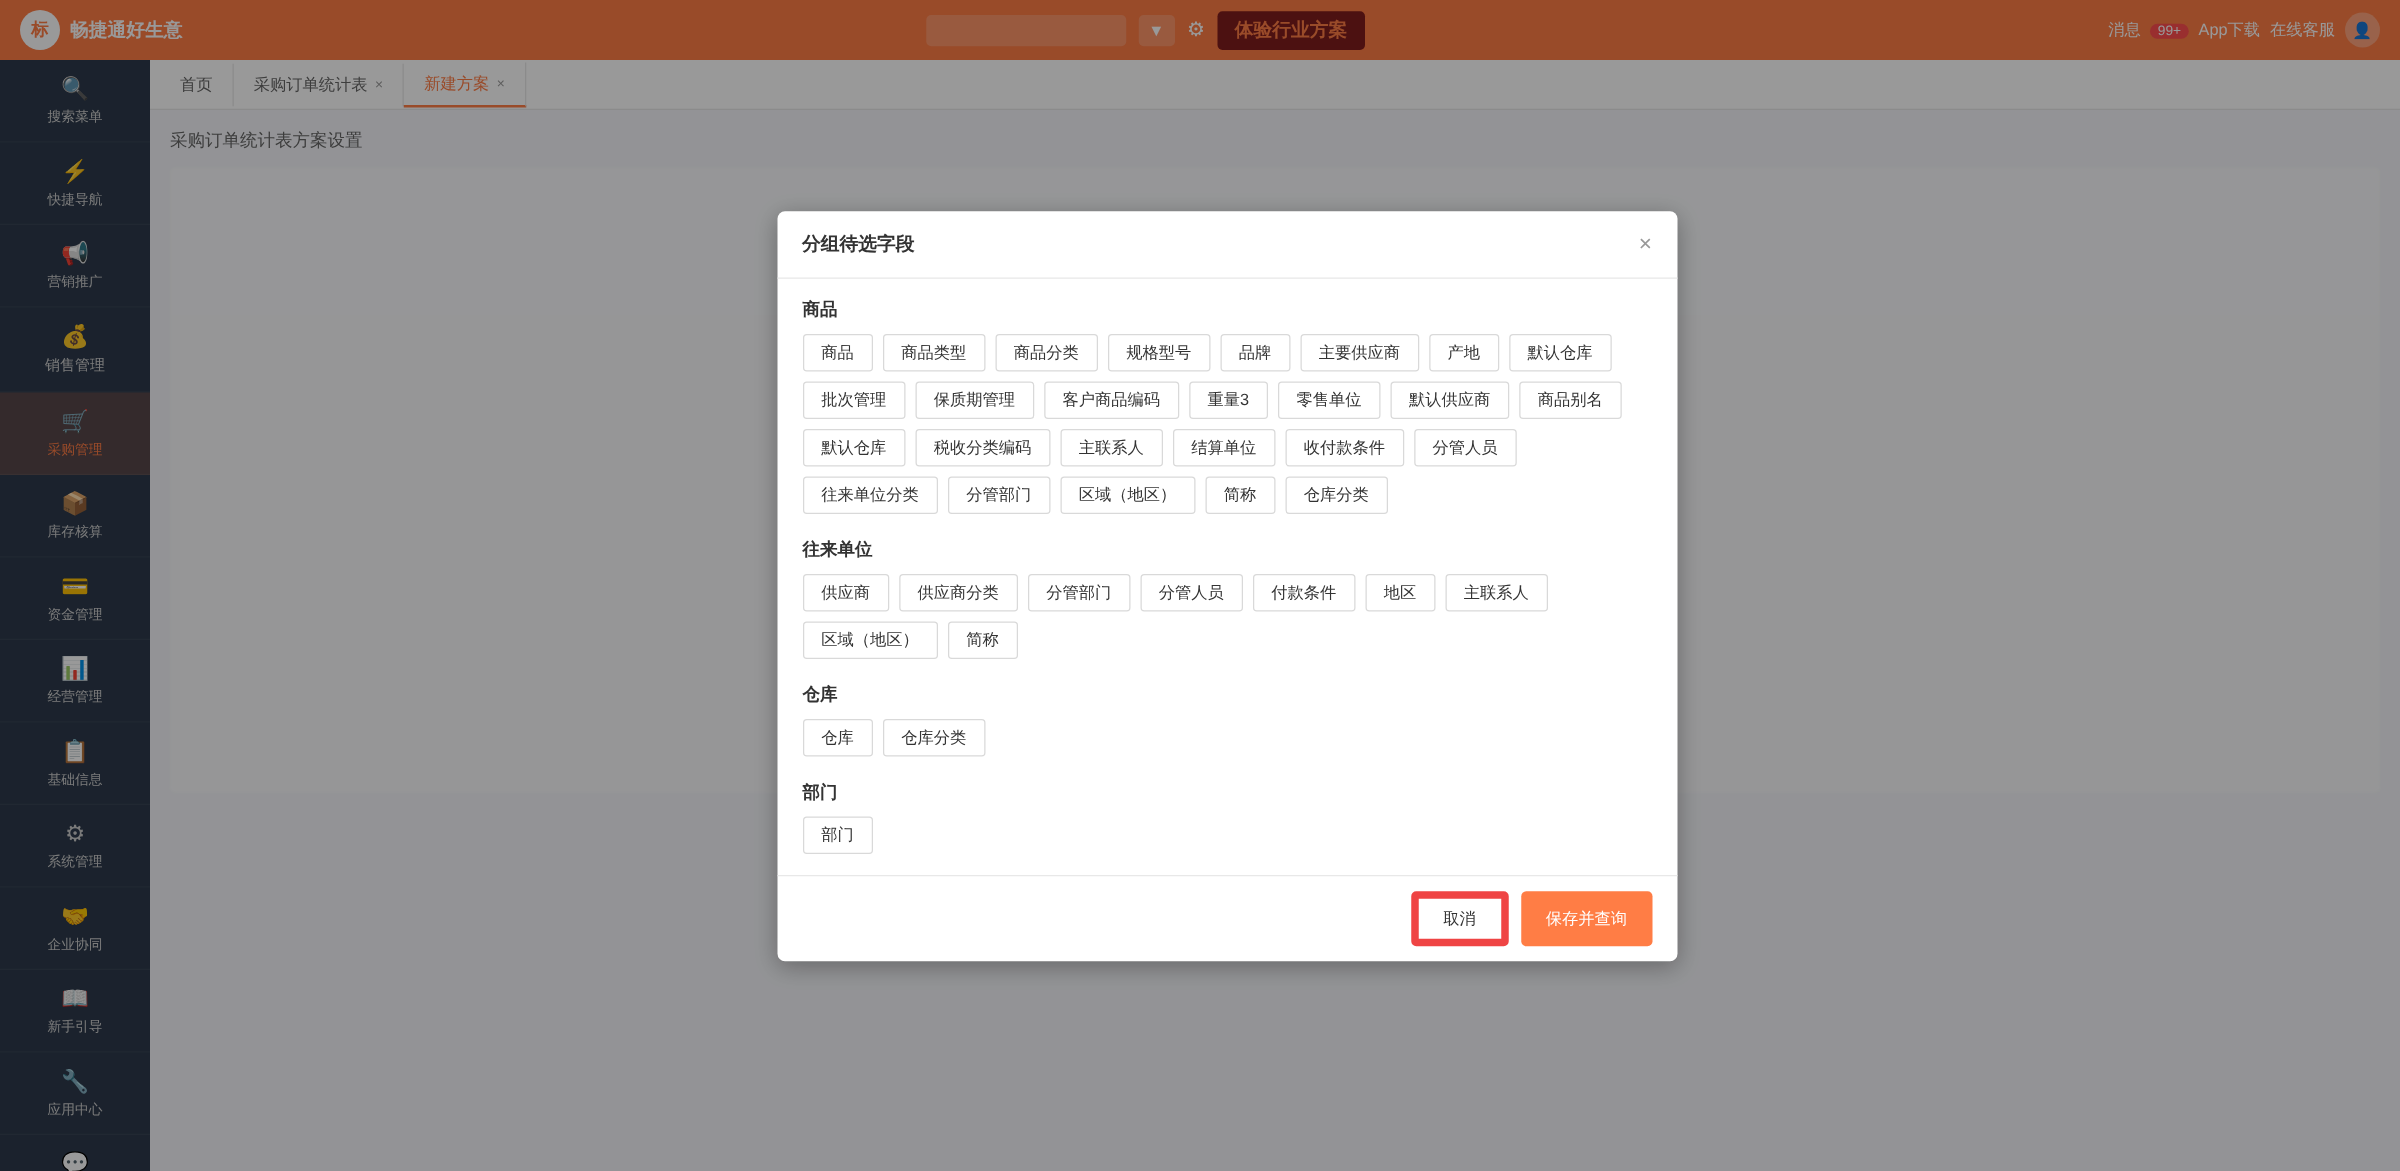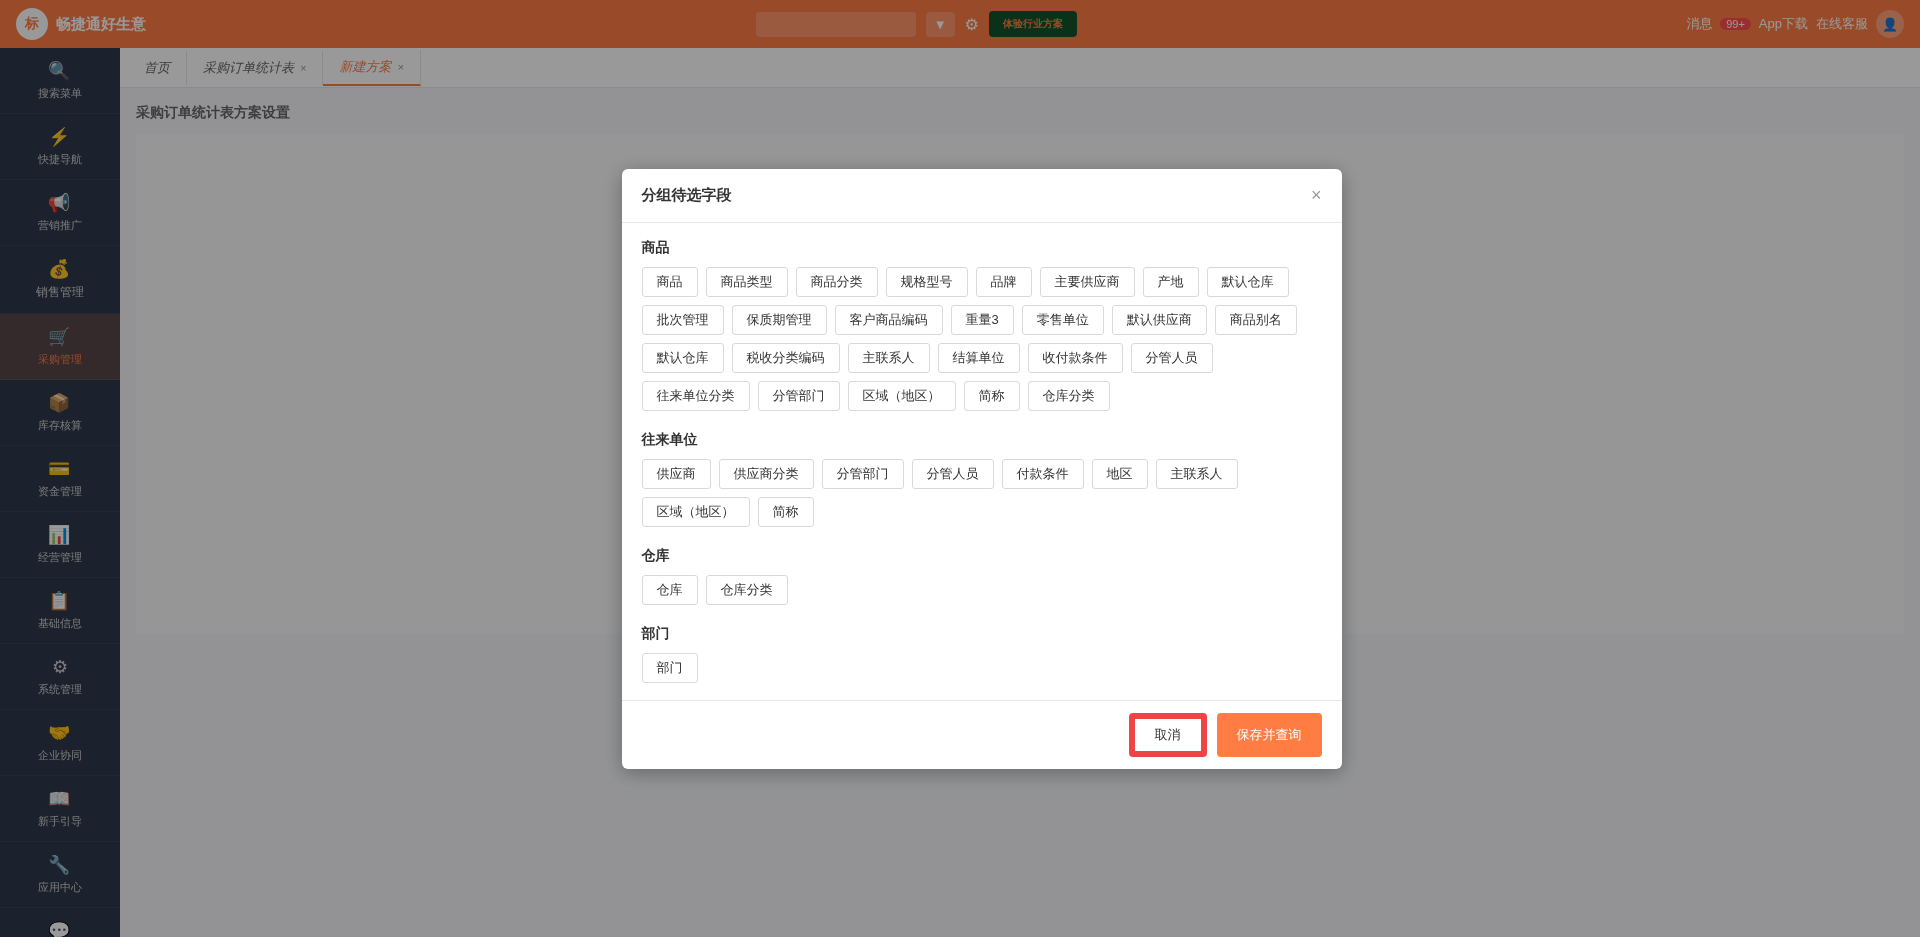--- a/index.html
+++ b/index.html
@@ -15,21 +15,21 @@
       justify-content: space-between;
       position: fixed; top: 0; left: 0; right: 0; z-index: 100;
     }
     .logo-area { display: flex; align-items: center; gap: 8px; color: white; font-size: 15px; font-weight: bold; }
     .logo-icon { width: 32px; height: 32px; background: white; border-radius: 50%; display: flex; align-items: center; justify-content: center; color: #ff7d45; font-size: 14px; }
     .header-center { display: flex; align-items: center; gap: 10px; }
     .header-search { background: rgba(255,255,255,0.2); border: none; border-radius: 4px; padding: 5px 12px; color: white; width: 160px; font-size: 13px; }
     .header-search::placeholder { color: rgba(255,255,255,0.7); }
     .header-dropdown { background: rgba(255,255,255,0.2); border: none; border-radius: 4px; padding: 5px 8px; color: white; cursor: pointer; display: flex; align-items: center; gap: 4px; }
     .gear-btn { background: none; border: none; color: white; cursor: pointer; font-size: 16px; }
-    .trial-btn { background: #14532d; color: #ff7d45; border: none; border-radius: 4px; padding: 6px 14px; cursor: pointer; font-size: 10px; font-weight: bold; }
+    .trial-btn { background: #7f1d1d; color: #ff7d45; border: none; border-radius: 4px; padding: 6px 14px; cursor: pointer; font-size: 15px; font-weight: bold; }
     .header-right { display: flex; align-items: center; gap: 8px; color: white; font-size: 13px; }
     .badge { background: #ff4d4f; color: white; border-radius: 10px; padding: 0 6px; font-size: 11px; margin-left: 4px; }
     .avatar { width: 28px; height: 28px; background: rgba(255,255,255,0.3); border-radius: 50%; display: flex; align-items: center; justify-content: center; }
 
     
     .sidebar {
       position: fixed; left: 0; top: 48px; bottom: 0; width: 120px;
       background: #2d3a4b; color: #ccc; overflow-y: auto; z-index: 50;
     }
     .sidebar-item {
@@ -40,31 +40,31 @@
     .sidebar-item.active { background: rgba(255,125,69,0.2); color: #ff7d45; }
 
     
     .tab-bar {
       position: fixed; top: 48px; left: 120px; right: 0; height: 40px;
       background: #fff; border-bottom: 1px solid #e8e8e8;
       display: flex; align-items: center; padding: 0 8px; z-index: 40;
     }
     .tab {
       padding: 8px 16px; font-size: 13px; cursor: pointer; color: #666;
-      border-right: 1px solid #e8e8e8; display: flex; align-items: center; gap: 6px; font-style: italic;
+      border-right: 1px solid #e8e8e8; display: flex; align-items: center; gap: 6px;
     }
     .tab.active { color: #ff7d45; border-bottom: 2px solid #ff7d45; }
     .tab-close { color: #999; font-size: 11px; }
 
     
     .main-content {
       position: fixed; top: 88px; left: 120px; right: 0; bottom: 0;
       background: #f5f6fa; overflow: auto; padding: 16px;
     }
-    .page-title { font-size: 14px; color: #666; margin-bottom: 12px; font-weight: bold; }
+    .page-title { font-size: 14px; color: #666; margin-bottom: 12px; }
 
     
     .settings-panel {
       background: white; border-radius: 4px; padding: 16px;
       opacity: 0.5; filter: blur(1px);
     }
 
     
     .modal-overlay {
       position: fixed; inset: 0; background: rgba(0,0,0,0.4); z-index: 200;

